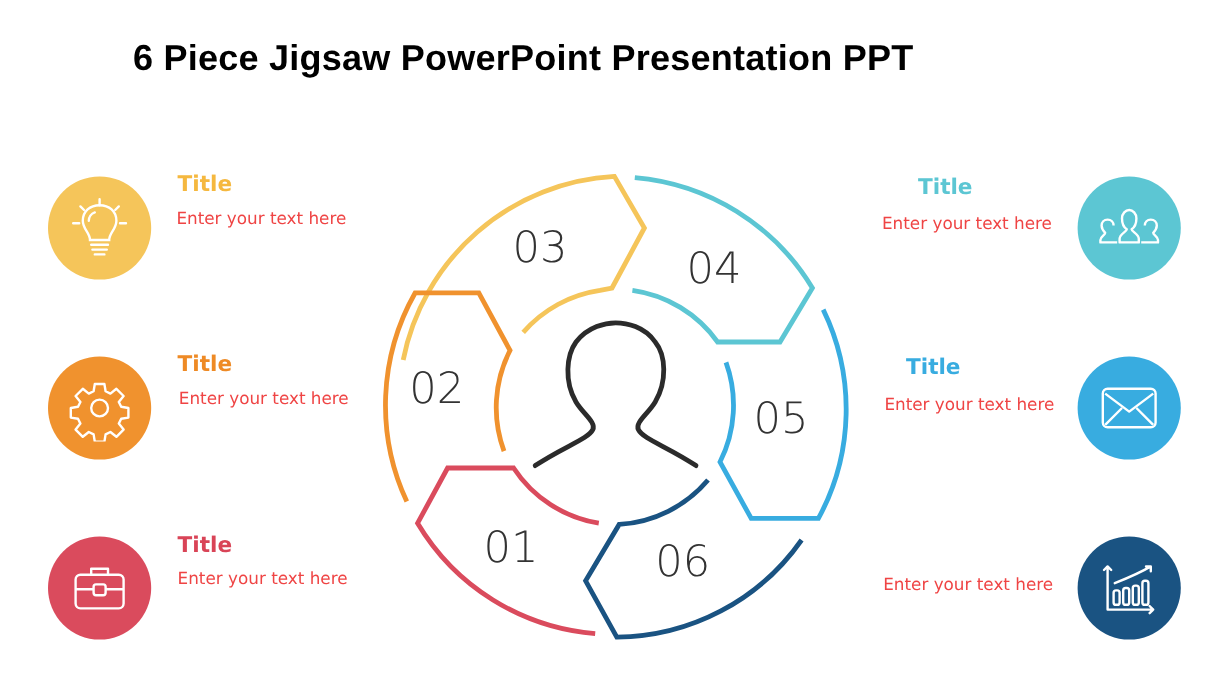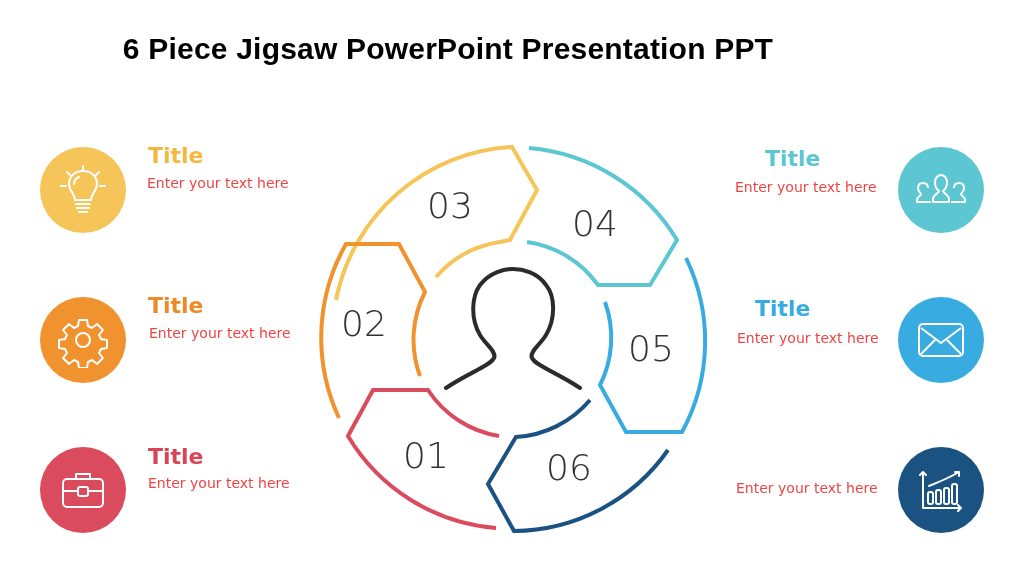--- a/index.html
+++ b/index.html
@@ -1,27 +1,27 @@
 <!DOCTYPE html>
 <html><head>
 <meta charset="utf-8">
 <style>
   html, body { margin: 0; padding: 0; background: #ffffff; }
   body { width: 1024px; height: 576px; position: relative; overflow: hidden; font-family: "DejaVu Sans", sans-serif; }
   .page-title {
-    position: absolute; left: 12px; top: 32px; width: 872px; text-align: center;
+    position: absolute; left: 0; top: 32px; width: 872px; text-align: center;
     font-family: "Liberation Sans", sans-serif; font-weight: bold; font-size: 30px; color: #000;
     letter-spacing: 0.2px;
   }
   .icon-circle {
     position: absolute; width: 86px; height: 86px; border-radius: 50%;
     display: flex; align-items: center; justify-content: center;
   }
   .item-title {
-    position: absolute; font-family: "DejaVu Sans", sans-serif; font-weight: bold; font-size: 22px;
+    position: absolute; font-family: "DejaVu Sans", sans-serif; font-weight: bold; font-size: 18px;
   }
   .item-text {
     position: absolute; font-family: "DejaVu Sans", sans-serif; font-size: 14px; color: #ef4444;
     white-space: nowrap;
   }
   .diagram { position: absolute; left: 0; top: 0; width: 1024px; height: 576px; }
   .piece-num {
     font-family: "DejaVu Sans", sans-serif; font-size: 36px; fill: #333333; font-weight: 300;
   }
 </style>

